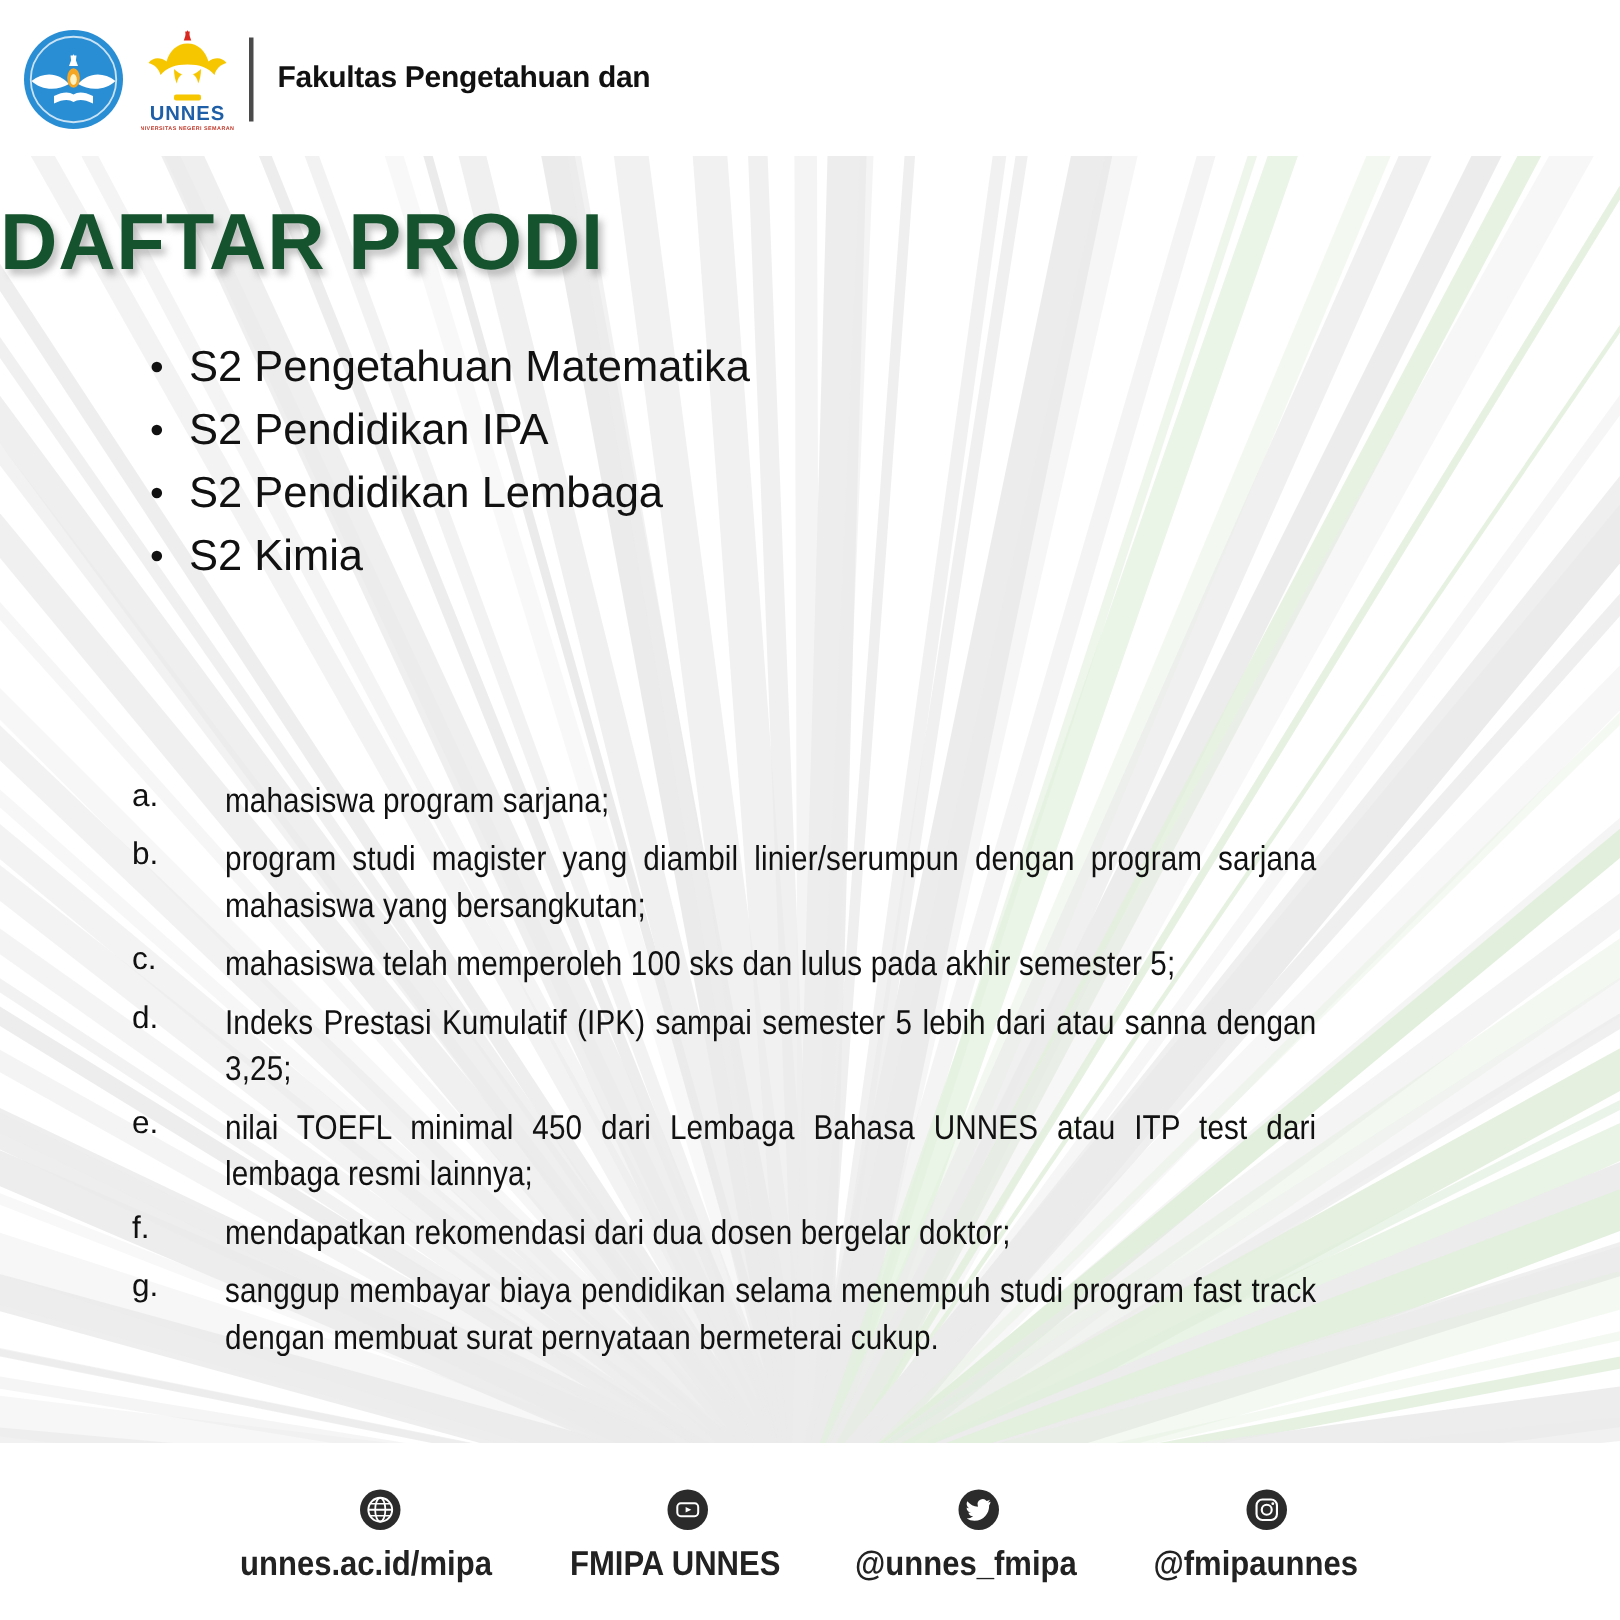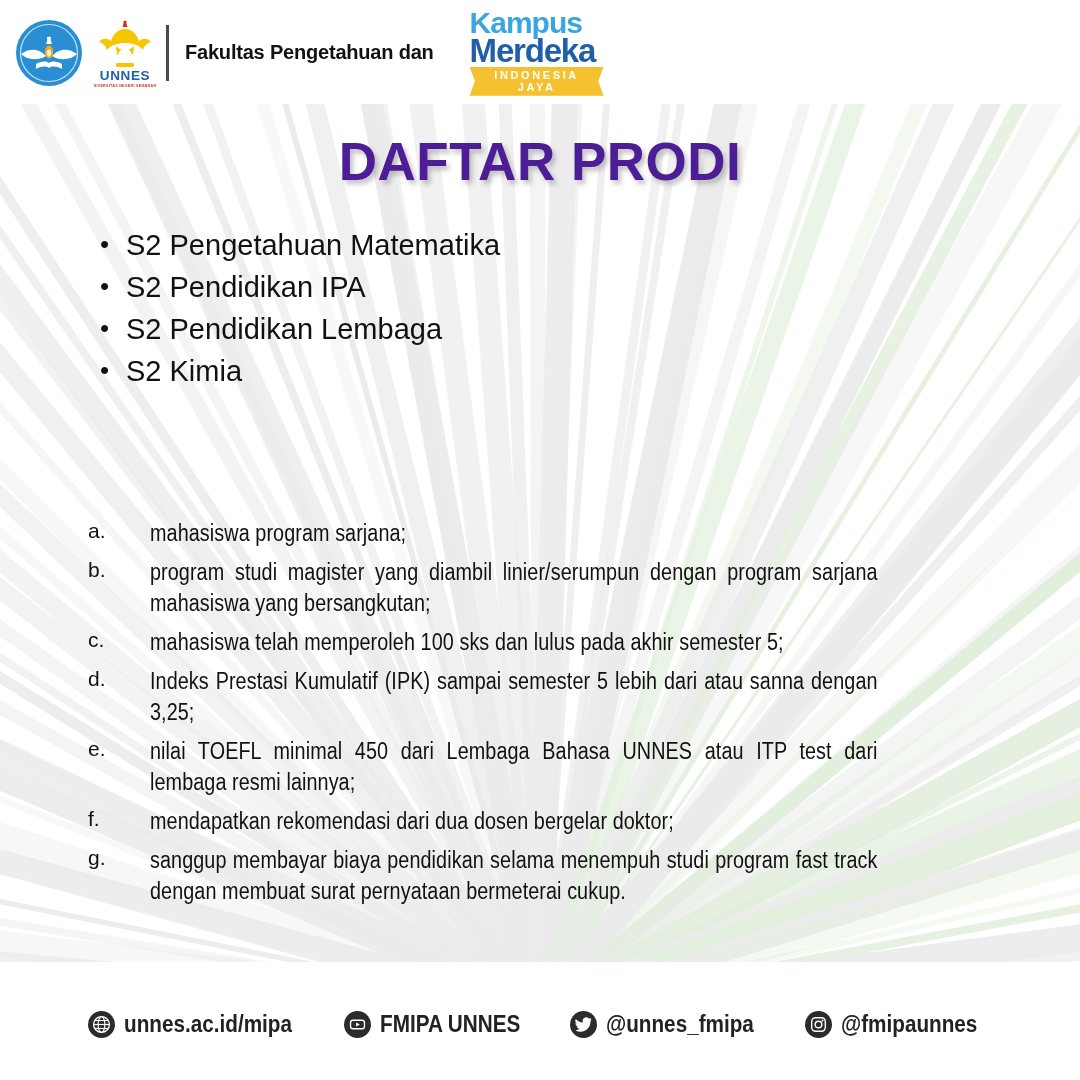--- a/index.html
+++ b/index.html
@@ -126,24 +126,24 @@
     padding: 2px 6px 3px 6px;
     width: 134px;
     box-sizing: border-box;
     clip-path: polygon(0 0, 100% 0, 96% 50%, 100% 100%, 0 100%, 4% 50%);
   }
 
   
   .title {
     position: absolute;
     left: 0; right: 0;
-    text-align: center;
+    text-align: left;
     font-size: 53px;
     font-weight: bold;
-    color: #4c1d95;
+    color: #14532d;
     letter-spacing: 0.5px;
     text-shadow: 3px 4px 5px rgba(120,120,120,.45);
     z-index: 5;
   }
   #title-prodi { top: 131px; }
   #title-ketentuan {
     top: 438px;
     font-size: 46px;
   }
 
@@ -217,20 +217,21 @@
     align-items: center;
     justify-content: center;
     gap: 34px;
     z-index: 6;
     background: #ffffff;
   }
   .f-item {
     display: flex;
     align-items: center;
     gap: 9px;
+    flex-direction: column;
   }
   .f-label {
     font-size: 23px;
     font-weight: bold;
     color: #222222;
     font-family: "Liberation Sans Narrow", "Liberation Sans", sans-serif;
     transform: scaleX(.9);
     transform-origin: left center;
     white-space: nowrap;
   }
@@ -369,25 +370,20 @@
         <text x="31" y="70.5" font-family="Liberation Sans, sans-serif" font-size="3.6" font-weight="bold" fill="#c0392b" text-anchor="middle" letter-spacing="0.3">UNIVERSITAS NEGERI SEMARANG</text>
       </svg>
     </div>
 
     <div class="divider-bar"></div>
 
     <div class="faculty-name">
       <div>Fakultas Pengetahuan dan</div>
     </div>
 
-    <div class="logo-kampus">
-      <span class="km-word1">Kampus</span>
-      <span class="km-word2">Merdeka</span>
-      <div class="km-ribbon">INDONESIA JAYA</div>
-    </div>
   </div>
 
   <div class="title" id="title-prodi">DAFTAR PRODI</div>
 
   <ul class="prodi-list" id="prodi-list">
       <li>S2 Pengetahuan Matematika</li>
       <li>S2 Pendidikan IPA</li>
       <li>S2 Pendidikan Lembaga</li>
       <li>S2 Kimia</li>
     </ul>

